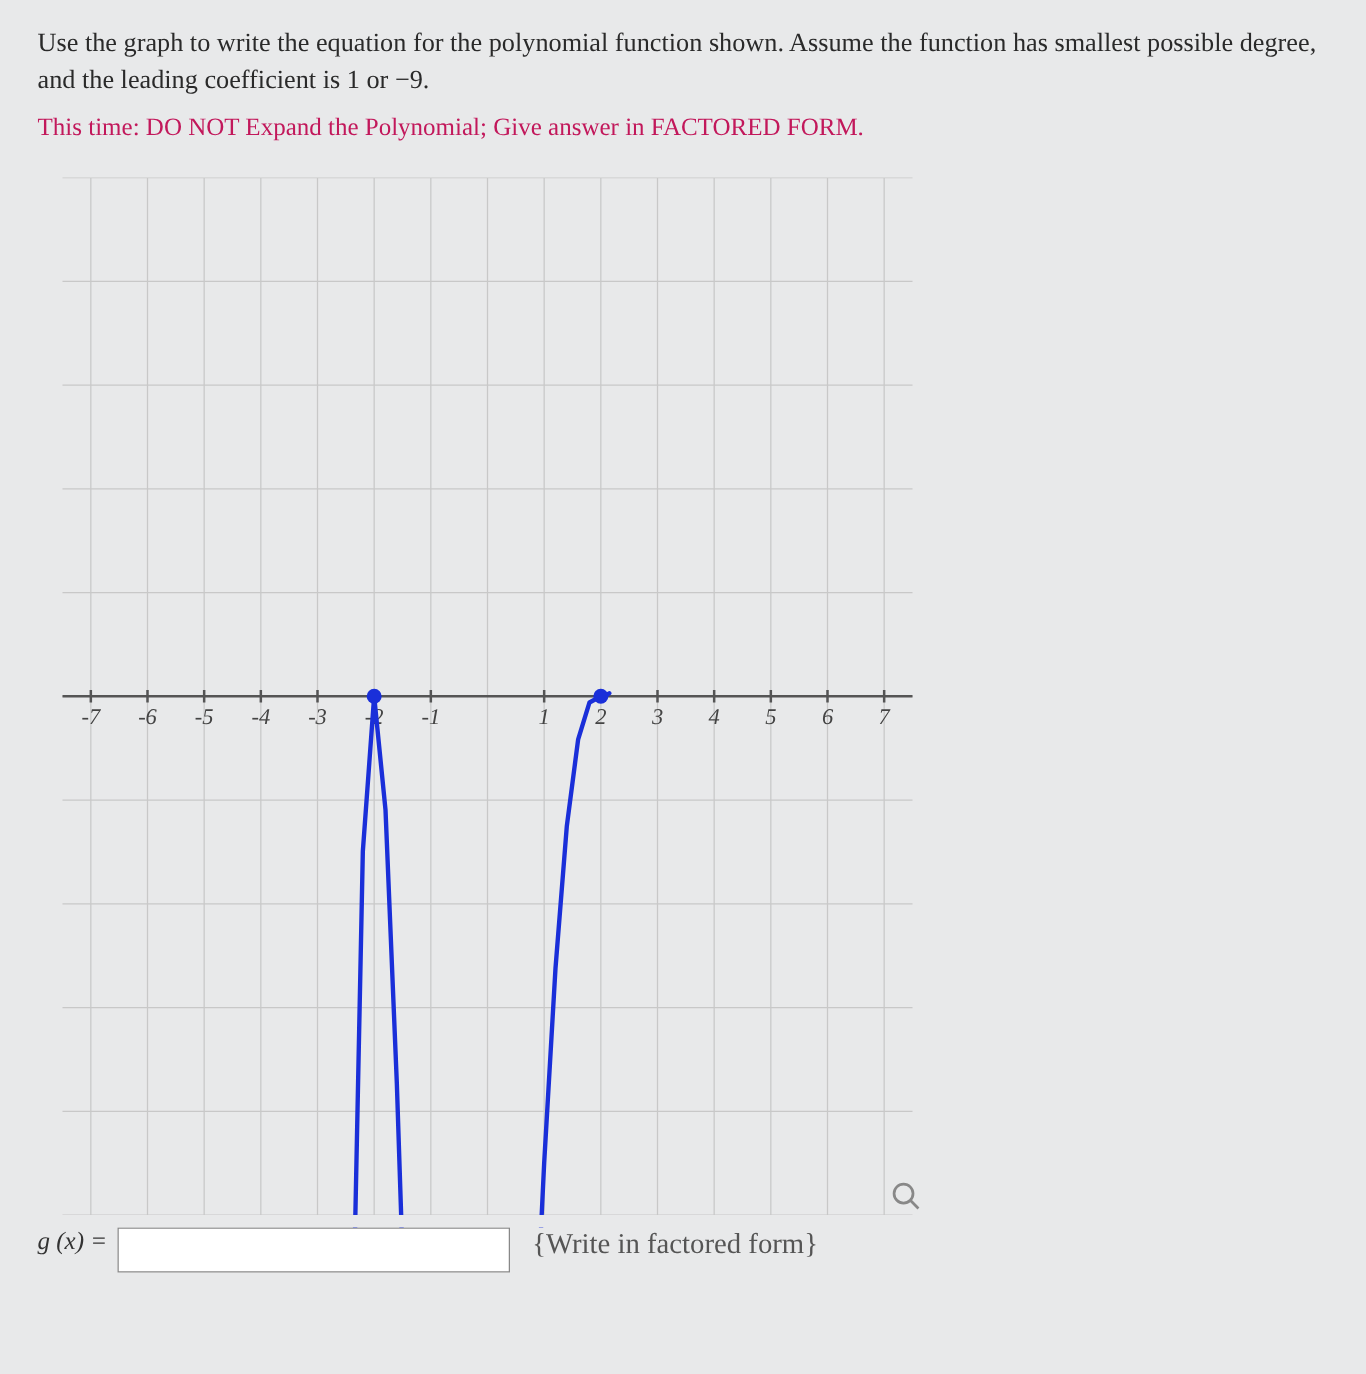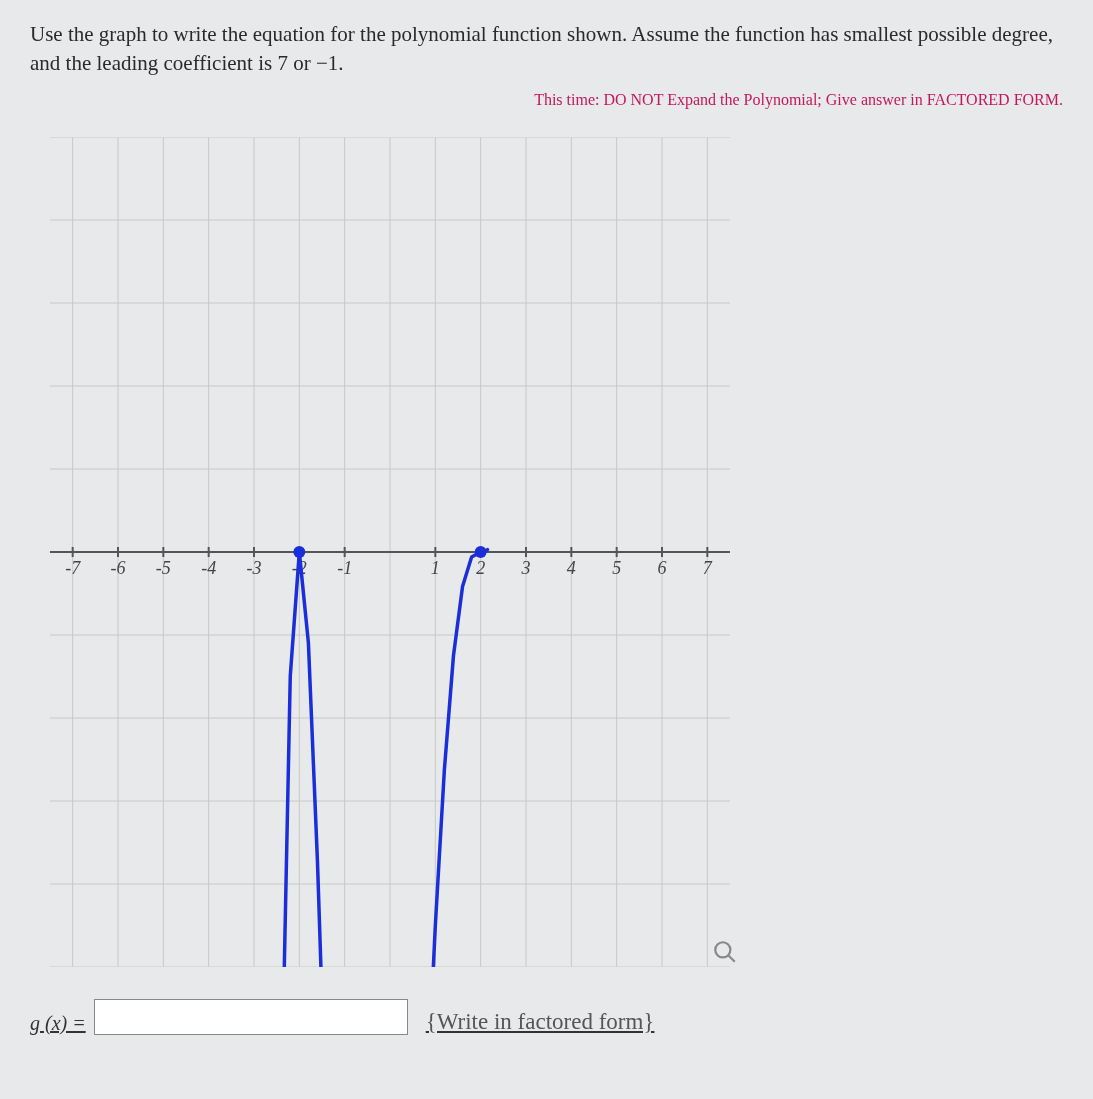--- a/index.html
+++ b/index.html
@@ -11,50 +11,47 @@
       width: 1093px;
       box-sizing: border-box;
     }
     .question-text {
       font-size: 21px;
       line-height: 1.4;
       color: #2a2a2a;
       margin-bottom: 12px;
     }
     .instruction-text {
-      font-size: 16px;
+      font-size: 20px;
       color: #c2185b;
       margin-bottom: 18px;
       font-weight: 500;
-      text-align: right;
     }
     .chart-wrapper {
       position: relative;
       width: 720px;
       height: 850px;
       margin-top: 8px;
     }
     .chart-svg {
       display: block;
     }
     .zoom-icon {
       position: absolute;
       bottom: 12px;
       right: 12px;
       width: 26px;
       height: 26px;
       color: #888;
     }
     .answer-row {
       display: flex;
-      align-items: flex-end;
+      align-items: flex-start;
       gap: 8px;
-      margin-top: 22px;
       font-size: 20px;
-      text-decoration: underline;
     }
     .gx {
       font-style: italic;
     }
     .answer-input {
       width: 300px;
       height: 30px;
       border: 1px solid #888;
       background: #fff;
       font-size: 18px;
@@ -62,21 +59,21 @@
     }
     .hint {
       color: #555;
       font-size: 23px;
       margin-left: 10px;
     }
   </style>
 </head>
 <body>
 
-<div class="question-text">Use the graph to write the equation for the polynomial function shown. Assume the function has smallest possible degree, and the leading coefficient is 7 or −1.</div>
+<div class="question-text">Use the graph to write the equation for the polynomial function shown. Assume the function has smallest possible degree, and the leading coefficient is 1 or −9.</div>
 <div class="instruction-text">This time: DO NOT Expand the Polynomial; Give answer in FACTORED FORM.</div>
 
 <div class="chart-wrapper">
   <svg id="chart-svg" class="chart-svg" width="720" height="850">
       <line x1="42.66666666666667" y1="10" x2="42.66666666666667" y2="840" stroke="#c8c8c8" stroke-width="1"></line>
       <line x1="88" y1="10" x2="88" y2="840" stroke="#c8c8c8" stroke-width="1"></line>
       <line x1="133.33333333333331" y1="10" x2="133.33333333333331" y2="840" stroke="#c8c8c8" stroke-width="1"></line>
       <line x1="178.66666666666666" y1="10" x2="178.66666666666666" y2="840" stroke="#c8c8c8" stroke-width="1"></line>
       <line x1="224" y1="10" x2="224" y2="840" stroke="#c8c8c8" stroke-width="1"></line>
       <line x1="269.3333333333333" y1="10" x2="269.3333333333333" y2="840" stroke="#c8c8c8" stroke-width="1"></line>

